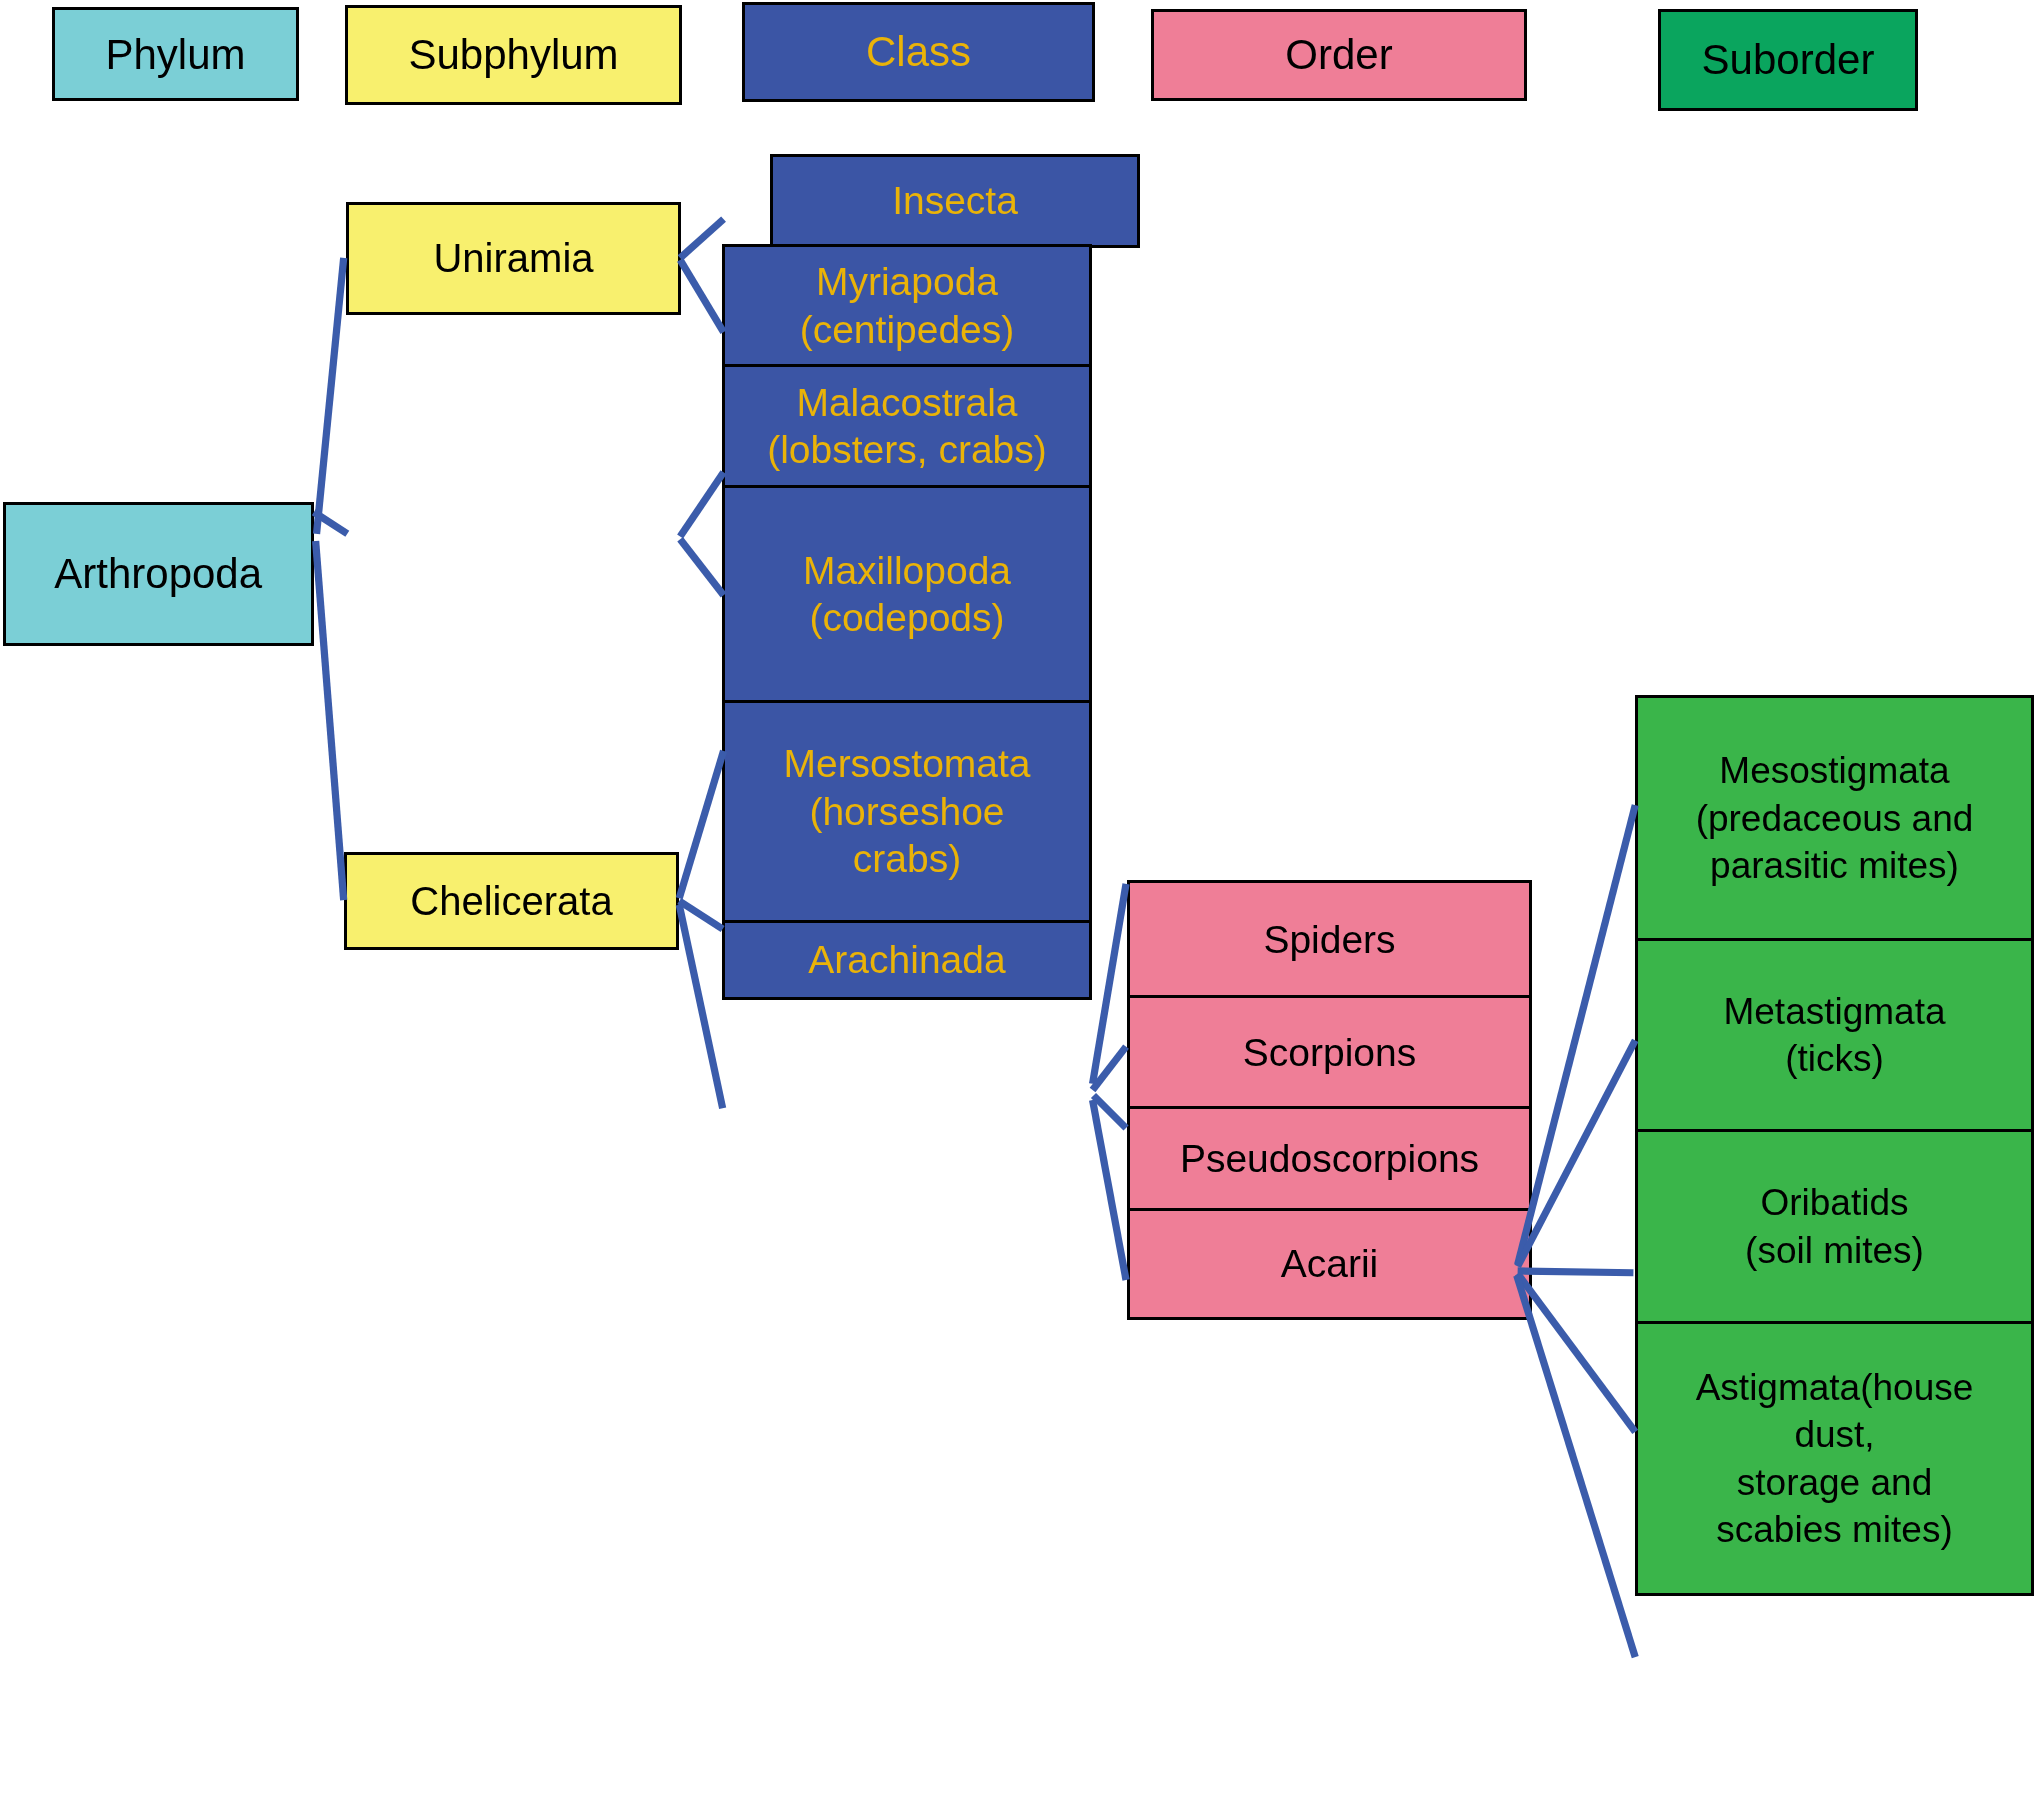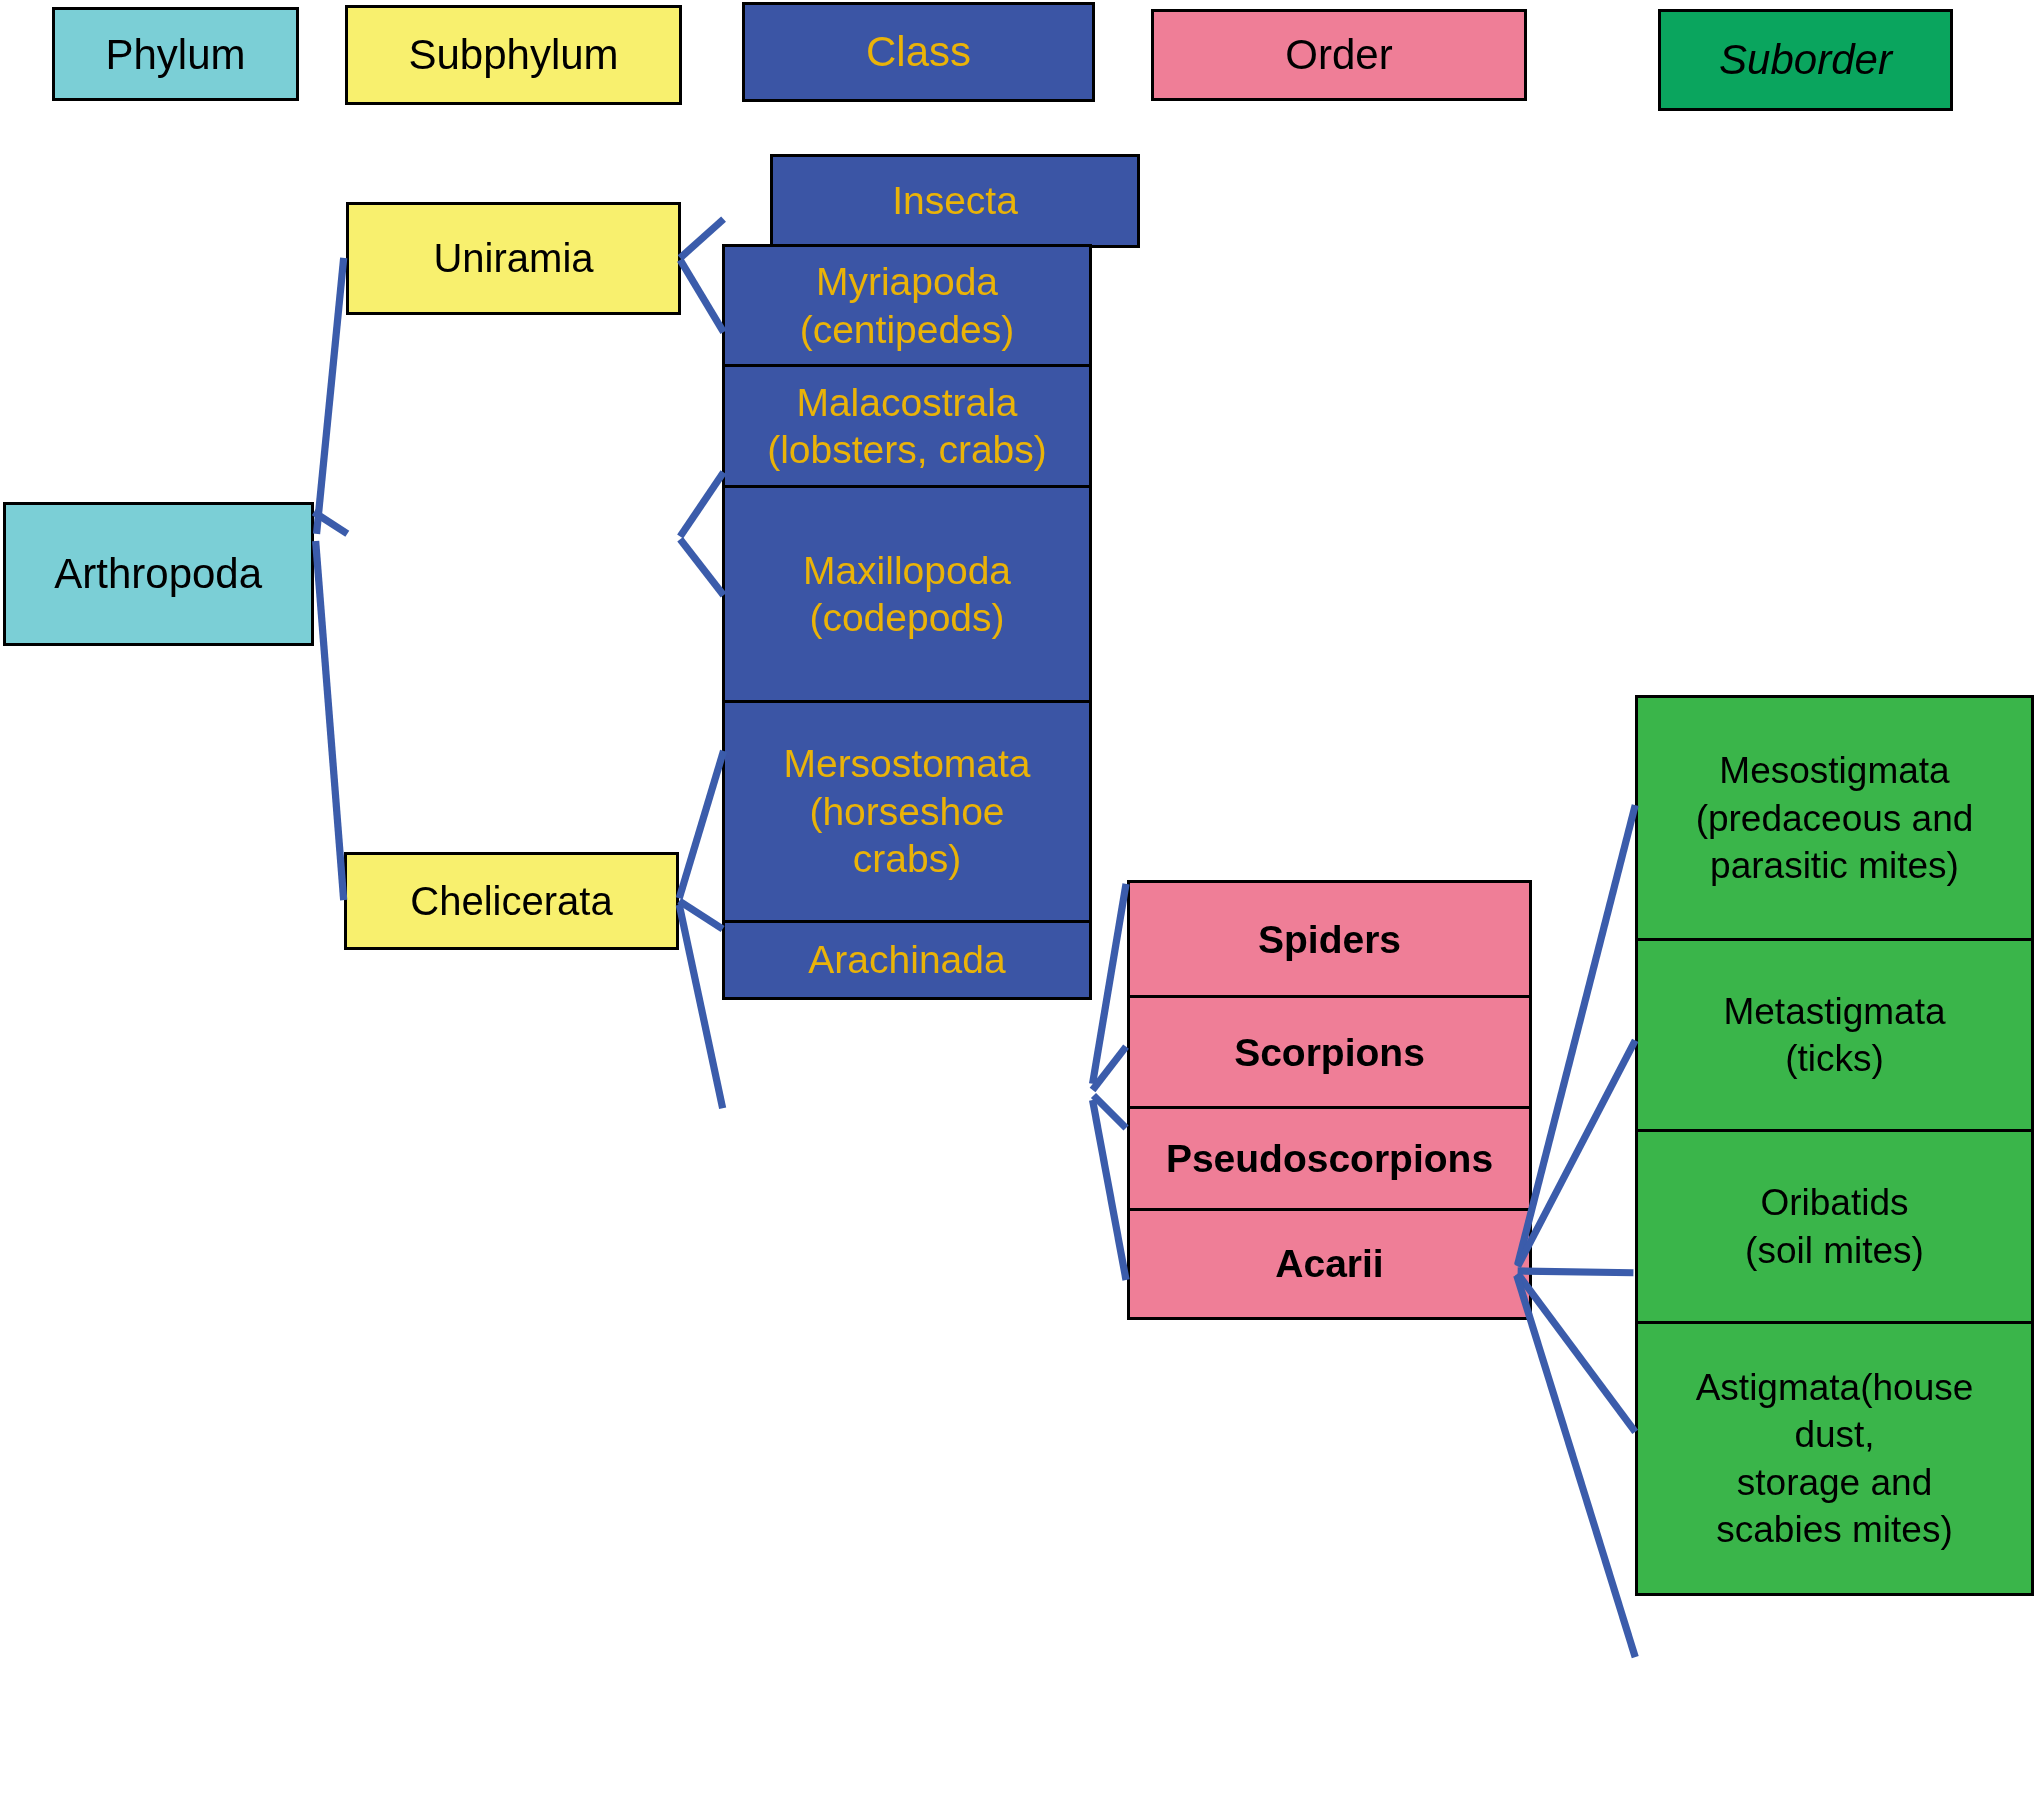--- a/index.html
+++ b/index.html
@@ -28,21 +28,21 @@
 
   .col { position: absolute; }
   .col .box { position: relative; width: 100%; }
   .col .box + .box { margin-top: -3.6px; }
 
   .class-col  { left: 722px; top: 154px; width: 370px; }
   .order-col  { left: 1127px; top: 880px; width: 405px; }
   .suborder-col { left: 1635px; top: 695px; width: 399px; }
 
   .class-col .box { font-size: 39px; }
-  .order-col .box { font-size: 39px; font-weight: bold; }
+  .order-col .box { font-size: 39px; }
   .suborder-col .box { font-size: 37px; line-height: 1.28; }
 
   .node-lg { font-size: 42px; margin-top: 40px; }
   .node-md { font-size: 40px; }
 
   svg.connectors {
     position: absolute;
     left: 0; top: 0;
     width: 2035px; height: 1812px;
     pointer-events: none;
@@ -52,21 +52,21 @@
 </style>
 </head>
 <body>
 
 <div class="canvas">
 
   <div class="box cyan header" style="left:52px;   top:7.2px;  width:247px; height:94px;">Phylum</div>
   <div class="box yellow header" style="left:345px;  top:4.5px;  width:337px; height:100px;">Subphylum</div>
   <div class="box blue header" style="left:742px;  top:1.8px;  width:353px; height:100px;">Class</div>
   <div class="box pink header" style="left:1151px; top:9px; width:376px; height:92px;">Order</div>
-  <div class="box green-h header" style="left:1658px; top:9px; width:295px; height:102px;font-style:italic;">Suborder</div>
+  <div class="box green-h header" style="left:1658px; top:9px; width:260px; height:102px;">Suborder</div>
 
   <div class="box cyan node-lg" style="left:2.7px; top:462px; width:311px; height:144px;">Arthropoda</div>
 
   <div class="box yellow node-md" style="left:346px; top:202px; width:335px; height:113px;">Uniramia</div>
   <div class="box yellow node-md" style="left:344px; top:852px; width:335px; height:98px;">Chelicerata</div>
 
   <div class="col class-col">
     <div class="box blue" style="height:94px;margin-left:48px;">Insecta</div>
     <div class="box blue" style="height:123px;">Myriapoda
 (centipedes)</div>

